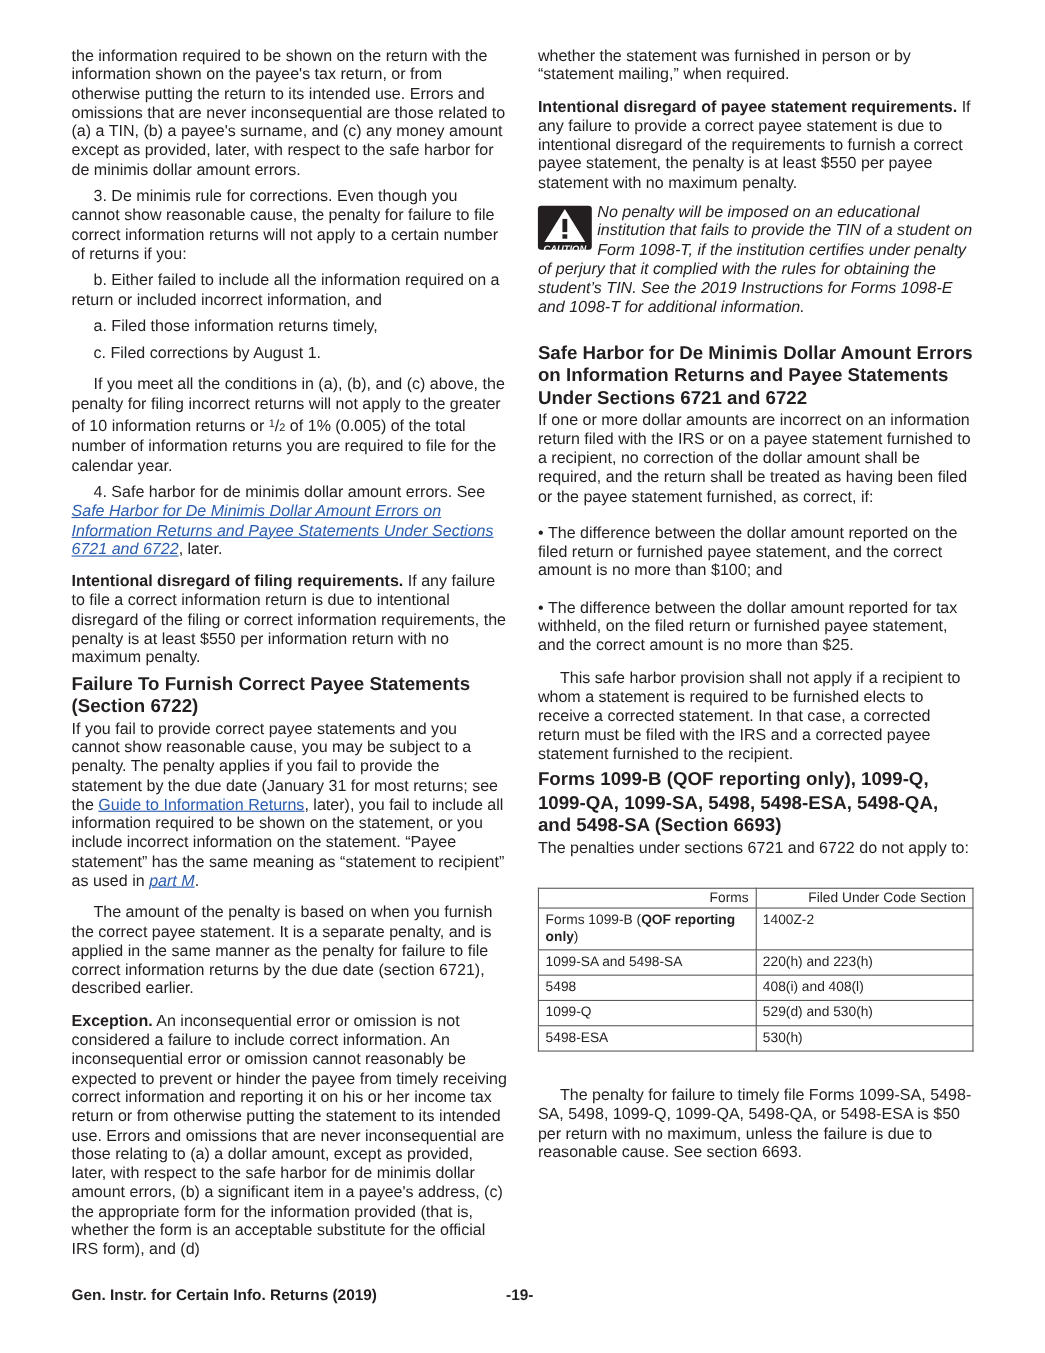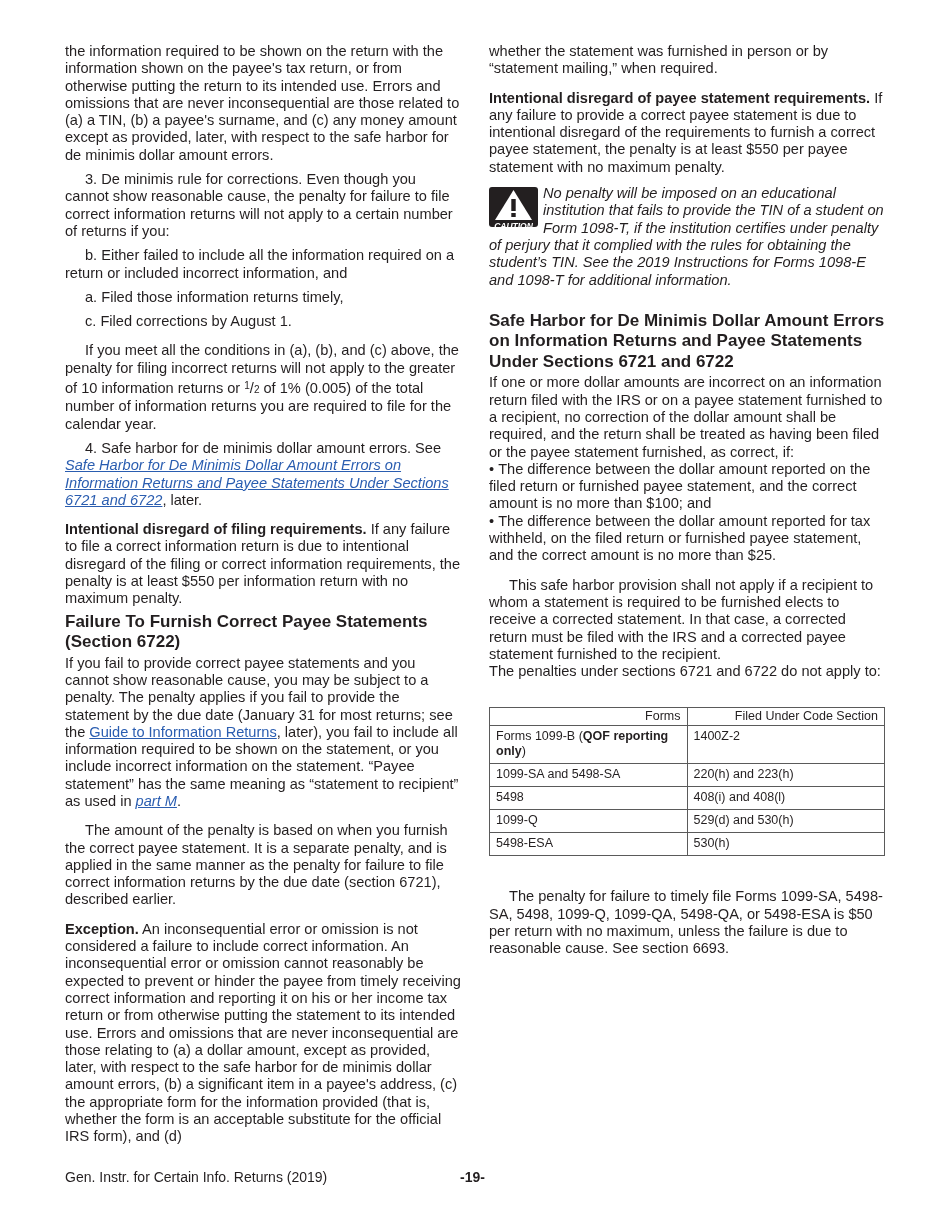--- a/index.html
+++ b/index.html
@@ -42,21 +42,21 @@
   .caution-icon {
     float: left;
     width: 49px;
     height: 40px;
     background: #231f20;
     border-radius: 3px;
     margin: 2px 5px 0 0;
     position: relative;
   }
   .caution-icon svg { position: absolute; left: 0; top: 0; }
-  .bullet { margin-top: 0; }
+  .bullet { margin-top: 16px; }
   table.forms {
     margin-top: 27px;
     border-collapse: collapse;
     width: 396px;
     font-size: 12.5px;
     line-height: 15px;
   }
   table.forms th, table.forms td {
     border: 1px solid #5a5a5a;
     padding: 3px 6px 4px 6px;
@@ -64,21 +64,21 @@
     text-align: left;
   }
   table.forms th { text-align: right; font-weight: normal; padding: 1px 6px; }
   table.forms col.c1 { width: 198px; }
   table.forms col.c2 { width: 198px; }
   .after-table { margin-top: 32px; }
   .footer {
     position: absolute;
     top: 1169px;
     left: 65px;
-    font-weight: normal;
+    font-weight: bold;
     font-size: 14px;
   }
   .page-num {
     position: absolute;
     top: 1169px;
     left: 460px;
     font-weight: bold;
     font-size: 14px;
   }
 </style>
@@ -124,20 +124,21 @@
     <p>No penalty will be imposed on an educational institution that fails to provide the TIN of a student on Form 1098-T, if the institution certifies under penalty of perjury that it complied with the rules for obtaining the student’s TIN. See the 2019 Instructions for Forms 1098-E and 1098-T for additional information.</p>
   </div>
 
   <h2 style="margin-top:22px;">Safe Harbor for De Minimis Dollar Amount Errors on Information Returns and Payee Statements Under Sections 6721 and 6722</h2>
   <p>If one or more dollar amounts are incorrect on an information return filed with the IRS or on a payee statement furnished to a recipient, no correction of the dollar amount shall be required, and the return shall be treated as having been filed or the payee statement furnished, as correct, if:</p>
   <p class="bullet">•&nbsp;<span>The difference between the dollar amount reported on the filed return or furnished payee statement, and the correct amount is no more than $100; and</span></p>
   <p class="bullet">•&nbsp;<span>The difference between the dollar amount reported for tax withheld, on the filed return or furnished payee statement, and the correct amount is no more than $25.</span></p>
 
   <p class="gap-lg indent">This safe harbor provision shall not apply if a recipient to whom a statement is required to be furnished elects to receive a corrected statement. In that case, a corrected return must be filed with the IRS and a corrected payee statement furnished to the recipient.</p>
 
+  <h2>Forms 1099-B (QOF reporting only), 1099-Q, 1099-QA, 1099-SA, 5498, 5498-ESA, 5498-QA, and 5498-SA (Section 6693)</h2>
   <p>The penalties under sections 6721 and 6722 do not apply to:</p>
 
   <table class="forms">
     <colgroup>
         <col class="c1">
         <col class="c2">
       </colgroup>
     <thead>
       <tr>
         <th>Forms</th>

